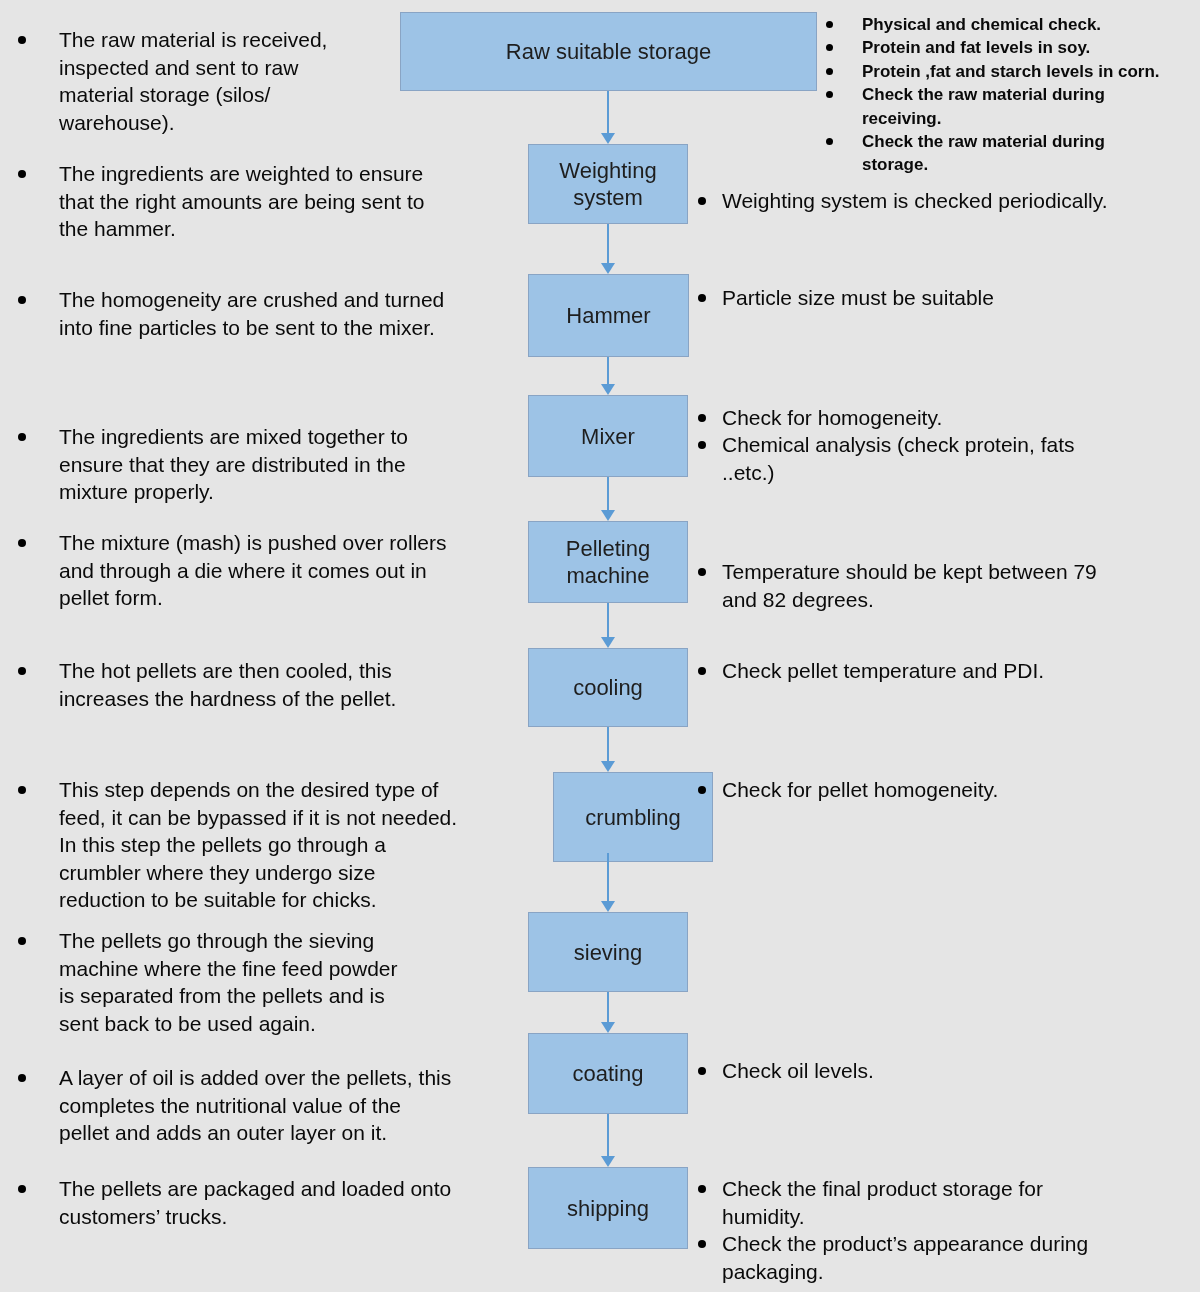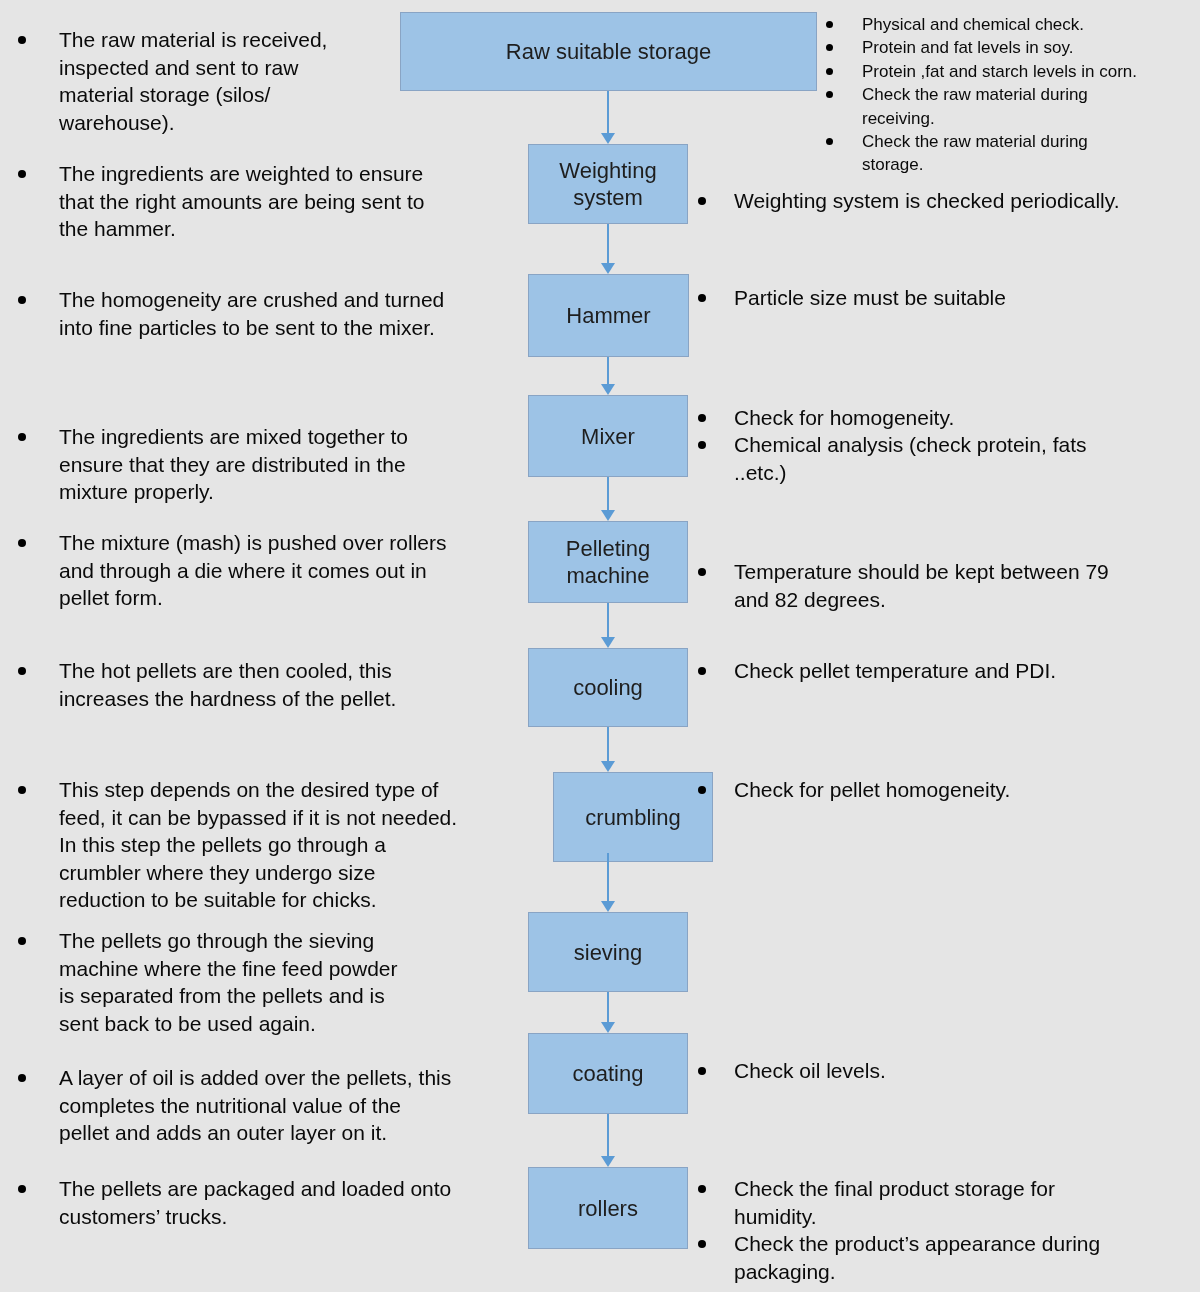--- a/index.html
+++ b/index.html
@@ -17,24 +17,24 @@
   .note .txt{
     white-space:pre-line;
     font-size:21px;line-height:27.5px;
     color:#0a0a0a;
   }
   .left-note{left:14px;width:505px;}
   .left-note .dot{margin-left:4px;}
   .left-note .txt{margin-left:33px;}
   .check{left:694px;width:500px;}
   .check .dot{margin-left:4px;}
-  .check .txt{margin-left:28px;}
+  .check .txt{margin-left:16px;}
   
   .small-group{position:absolute;left:822px;top:13px;width:374px;}
-  .small-check{display:flex;align-items:flex-start;}
+  .small-check{display:flex;align-items:flex-start;font-weight:bold;}
   .small-check .dot{width:7px;height:7px;margin-top:8px;margin-left:4px;}
   .small-check .txt{
     margin-left:29px;white-space:pre-line;
     font-size:17px;line-height:23.4px;color:#0a0a0a;
   }
   
   .fbox{
     position:absolute;
     background:var(--box-fill,#9DC3E6);
     border:1px solid var(--box-border,#89a4c4);
@@ -123,21 +123,21 @@
   <div class="fbox" style="left:528px;top:144px;width:160px;height:80px">Weighting
 system</div>
   <div class="fbox" style="left:528px;top:274px;width:161px;height:83px">Hammer</div>
   <div class="fbox" style="left:528px;top:395px;width:160px;height:82px">Mixer</div>
   <div class="fbox" style="left:528px;top:521px;width:160px;height:82px">Pelleting
 machine</div>
   <div class="fbox" style="left:528px;top:648px;width:160px;height:79px">cooling</div>
   <div class="fbox" style="left:553px;top:772px;width:160px;height:90px">crumbling</div>
   <div class="fbox" style="left:528px;top:912px;width:160px;height:80px">sieving</div>
   <div class="fbox" style="left:528px;top:1033px;width:160px;height:81px">coating</div>
-  <div class="fbox" style="left:528px;top:1167px;width:160px;height:82px">rollers</div>
+  <div class="fbox" style="left:528px;top:1167px;width:160px;height:82px">shipping</div>
 
   <div class="arrow" style="top:91px;height:53px">
       <div class="shaft"></div>
       <div class="head"></div>
     </div>
   <div class="arrow" style="top:224px;height:50px">
       <div class="shaft"></div>
       <div class="head"></div>
     </div>
   <div class="arrow" style="top:357px;height:38px">

